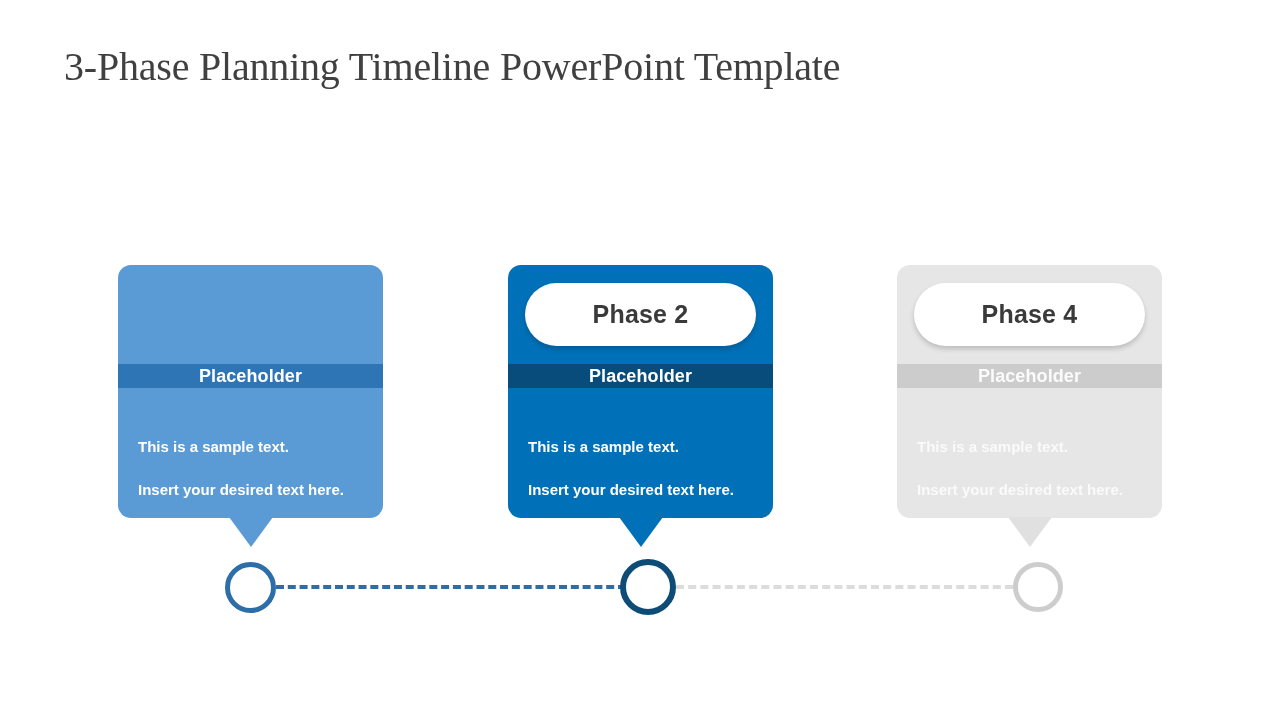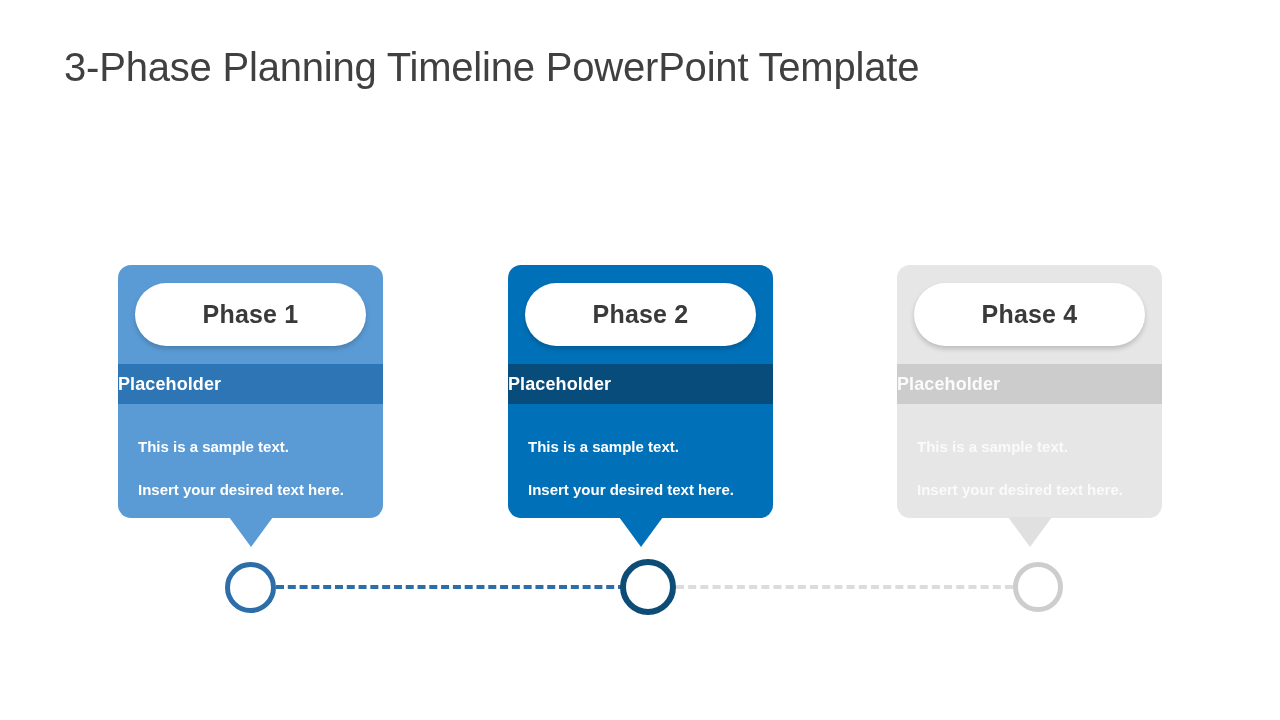--- a/index.html
+++ b/index.html
@@ -30,21 +30,21 @@
     position: absolute;
     left: 64px;
     top: 41px;
     width: 1150px;
     font-size: 40px;
     line-height: 52px;
     font-weight: 400;
     color: #404040;
     letter-spacing: -0.2px;
     white-space: nowrap;
-    font-family: Liberation Sans, sans-serif;
+    font-family: Liberation Serif, serif;
   }
 
   
   .phase-card {
     position: absolute;
     top: 265px;
     width: 265px;
     height: 253px;
     border-radius: 13px;
     box-sizing: border-box;
@@ -90,23 +90,24 @@
     white-space: nowrap;
     font-family: "Liberation Sans", "DejaVu Sans", sans-serif;
   }
 
   
   .phase-band {
     position: absolute;
     left: 0;
     top: 99px;
     width: 265px;
-    height: 40px;
+    height: 24px;
     display: flex;
     align-items: center;
+    justify-content: center;
     box-sizing: border-box;
   }
   .phase-band-label {
     font-size: 18px;
     font-weight: bold;
     color: #ffffff;
     white-space: nowrap;
     letter-spacing: 0.1px;
     font-family: "Liberation Sans", "DejaVu Sans", sans-serif;
   }
@@ -184,23 +185,20 @@
 </style>
 </head>
 <body>
 
 <div id="slide" style="background: rgb(255, 255, 255);">
 
   <div id="slide-title" style="color: rgb(64, 64, 64);">3-Phase Planning Timeline PowerPoint Template</div>
 
   <div class="phase-card card-1" style="background: rgb(91, 155, 213);">
     <div class="card-pointer" style="border-top-color: rgb(91, 155, 213);"></div>
-    <div class="phase-pill">
-      <span class="phase-pill-label">Phase 1</span>
-    </div>
     <div class="phase-band" style="background: rgb(46, 117, 182);">
       <span class="phase-band-label">Placeholder</span>
     </div>
     <div class="phase-body">
       <div class="phase-body-line">This is a sample text.</div>
       <div class="phase-body-line">Insert your desired  text here.</div>
     </div>
   </div>
 
   <div class="phase-card card-2" style="background: rgb(0, 112, 184);">

